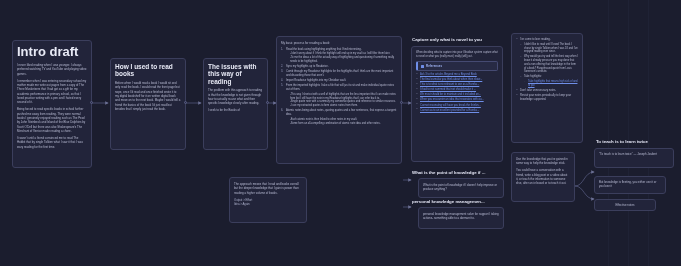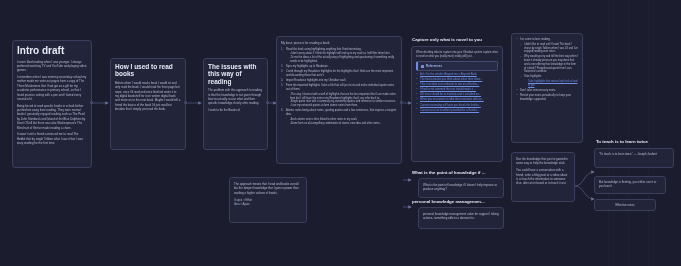--- a/index.html
+++ b/index.html
@@ -29,21 +29,21 @@
     overflow: hidden;
     padding: 4px 4px;
   }
 
   .card-title {
     color: #e8eaf6;
     font-weight: bold;
     line-height: 1.15;
     margin-bottom: 3px;
   }
-  .big-title { font-size: 10px; }
+  .big-title { font-size: 13px; }
   .mid-title { font-size: 6.5px; }
 
   .para {
     color: #b9bcd4;
     font-size: 2.9px;
     line-height: 1.5;
     margin-bottom: 2.5px;
     word-wrap: break-word;
   }
   .para.tiny { font-size: 2.6px; line-height: 1.45; }

